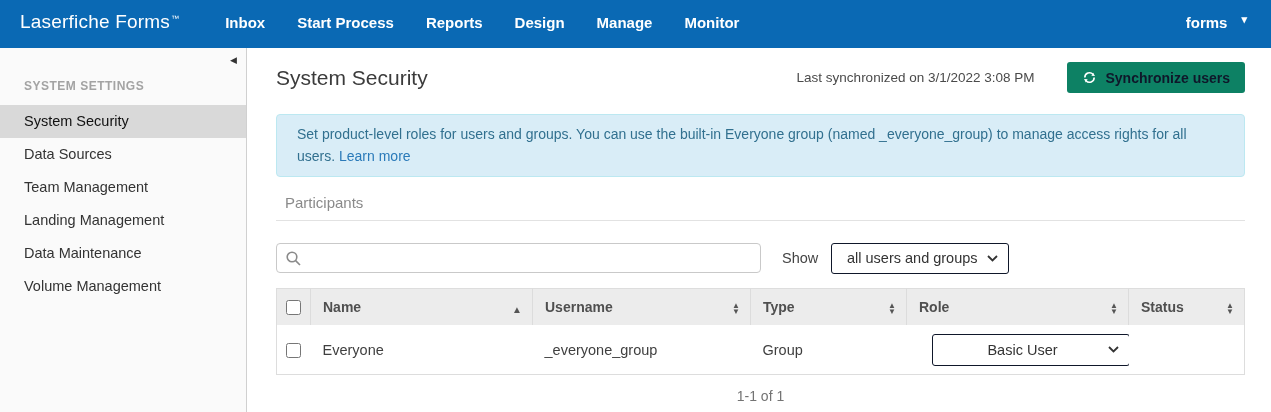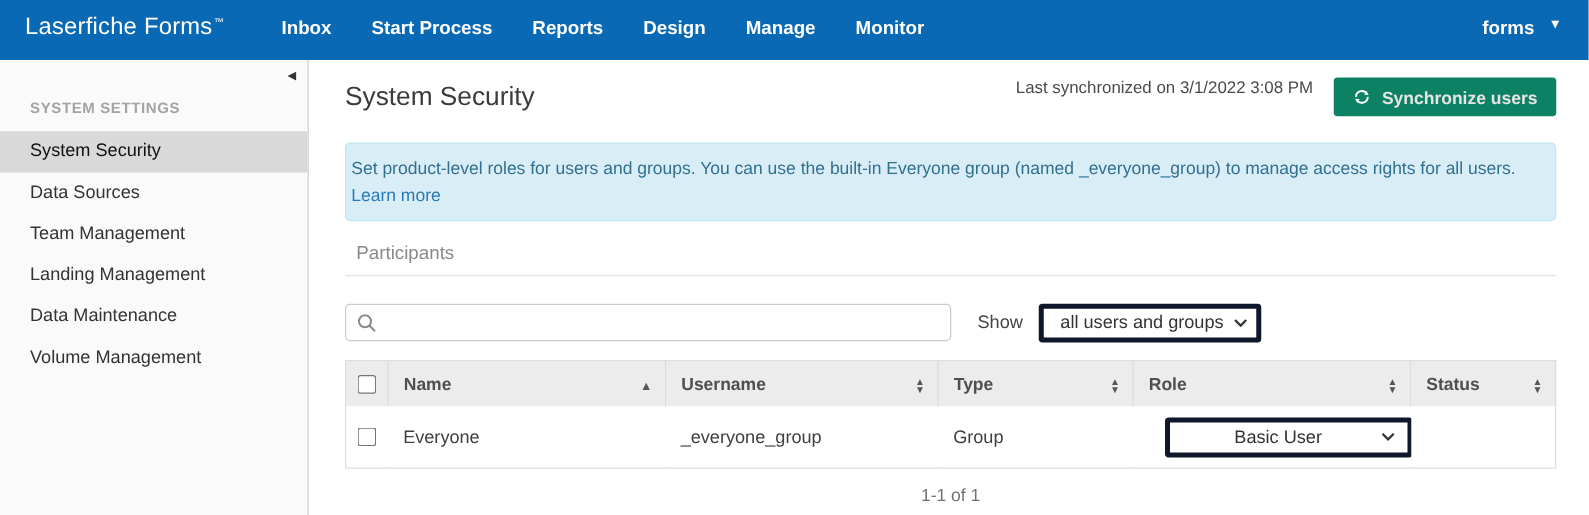--- a/index.html
+++ b/index.html
@@ -34,49 +34,49 @@
     color:#a3a3a3; letter-spacing:.5px;
   }
   .side-item { height:33px; line-height:33px; padding-left:24px; font-size:14.5px; color:#333; cursor:pointer; white-space:nowrap; }
   .side-item.active { background:#d9d9d9; color:#111; font-weight:400; }
 
   
   .main { position:absolute; top:48px; left:248px; right:0; bottom:0; padding:14px 26px 0 28px; overflow:hidden; }
 
   .page-header { display:flex; align-items:center; height:31px; }
   .page-title { font-size:21px; font-weight:400; color:#3b3b3b; margin:0; }
-  .header-right { margin-left:auto; display:flex; align-items:flex-start; }
+  .header-right { margin-left:auto; display:flex; align-items:center;gap:16px; }
   .last-sync { font-size:13.5px; color:#4a4a4a; margin-right:16px; white-space:nowrap; }
   .sync-btn {
-    background:#0d8164; color:#e5e5e5; border:none; border-radius:3px;
+    background:#0d8164; color:#0f172a; border:none; border-radius:3px;
     height:31px; padding:0 15px; font-size:14px; font-weight:700;
     display:flex; align-items:center; gap:9px; cursor:pointer;
     font-family:inherit; white-space:nowrap;
   }
 
   .banner {
     margin-top:21px; background:#d9edf7; border:1px solid #bce8f1; border-radius:4px;
-    padding:8px 4px; font-size:14px; line-height:1.6; color:#31708f;
+    padding:8px 20px; font-size:14px; line-height:1.6; color:#31708f;
   }
   .banner a { color:#2a7ab9; text-decoration:none; cursor:pointer; }
 
   .tabs { margin-top:17px; border-bottom:1px solid #e2e2e2; display:flex; }
   .tab { padding:0 9px 9px; margin-right:16px; font-size:15px; color:#8a8a8a; cursor:pointer; position:relative; white-space:nowrap; }
   .tab.active { color:#222; font-weight:700; }
   .tab.active::after { content:""; position:absolute; left:0; right:0; bottom:-1px; height:4px; background:#12967d; }
 
   .controls { margin-top:22px; display:flex; align-items:center; }
   .searchbox {
     width:485px; height:30px; border:1px solid #c9c9c9; border-radius:4px;
     display:flex; align-items:center; padding:0 8px; background:#fff;
   }
   .searchbox input { border:none; outline:none; flex:1; font-size:14px; margin-left:7px; font-family:inherit; color:#333; background:transparent; }
   .show-label { margin-left:21px; font-size:14.5px; color:#444; }
   .fake-select {
-    margin-left:13px; height:31px; border:4px solid #0f172a; border-radius:3px;
+    margin-left:13px; height:31px; border:1px solid #0f172a; border-radius:3px;
     display:flex; align-items:center; padding:0 10px 0 13px; font-size:14.5px;
     color:#333; cursor:pointer; background:#fff;
   }
   .fake-select .val { flex:1; text-align:center; white-space:nowrap; }
   .show-select { width:178px; }
   .role-select { width:198px; height:32px; }
   .chev { display:flex; margin-left:8px; }
 
   
   table { margin-top:14px; width:100%; border-collapse:collapse; table-layout:fixed; border:1px solid #ddd; }

